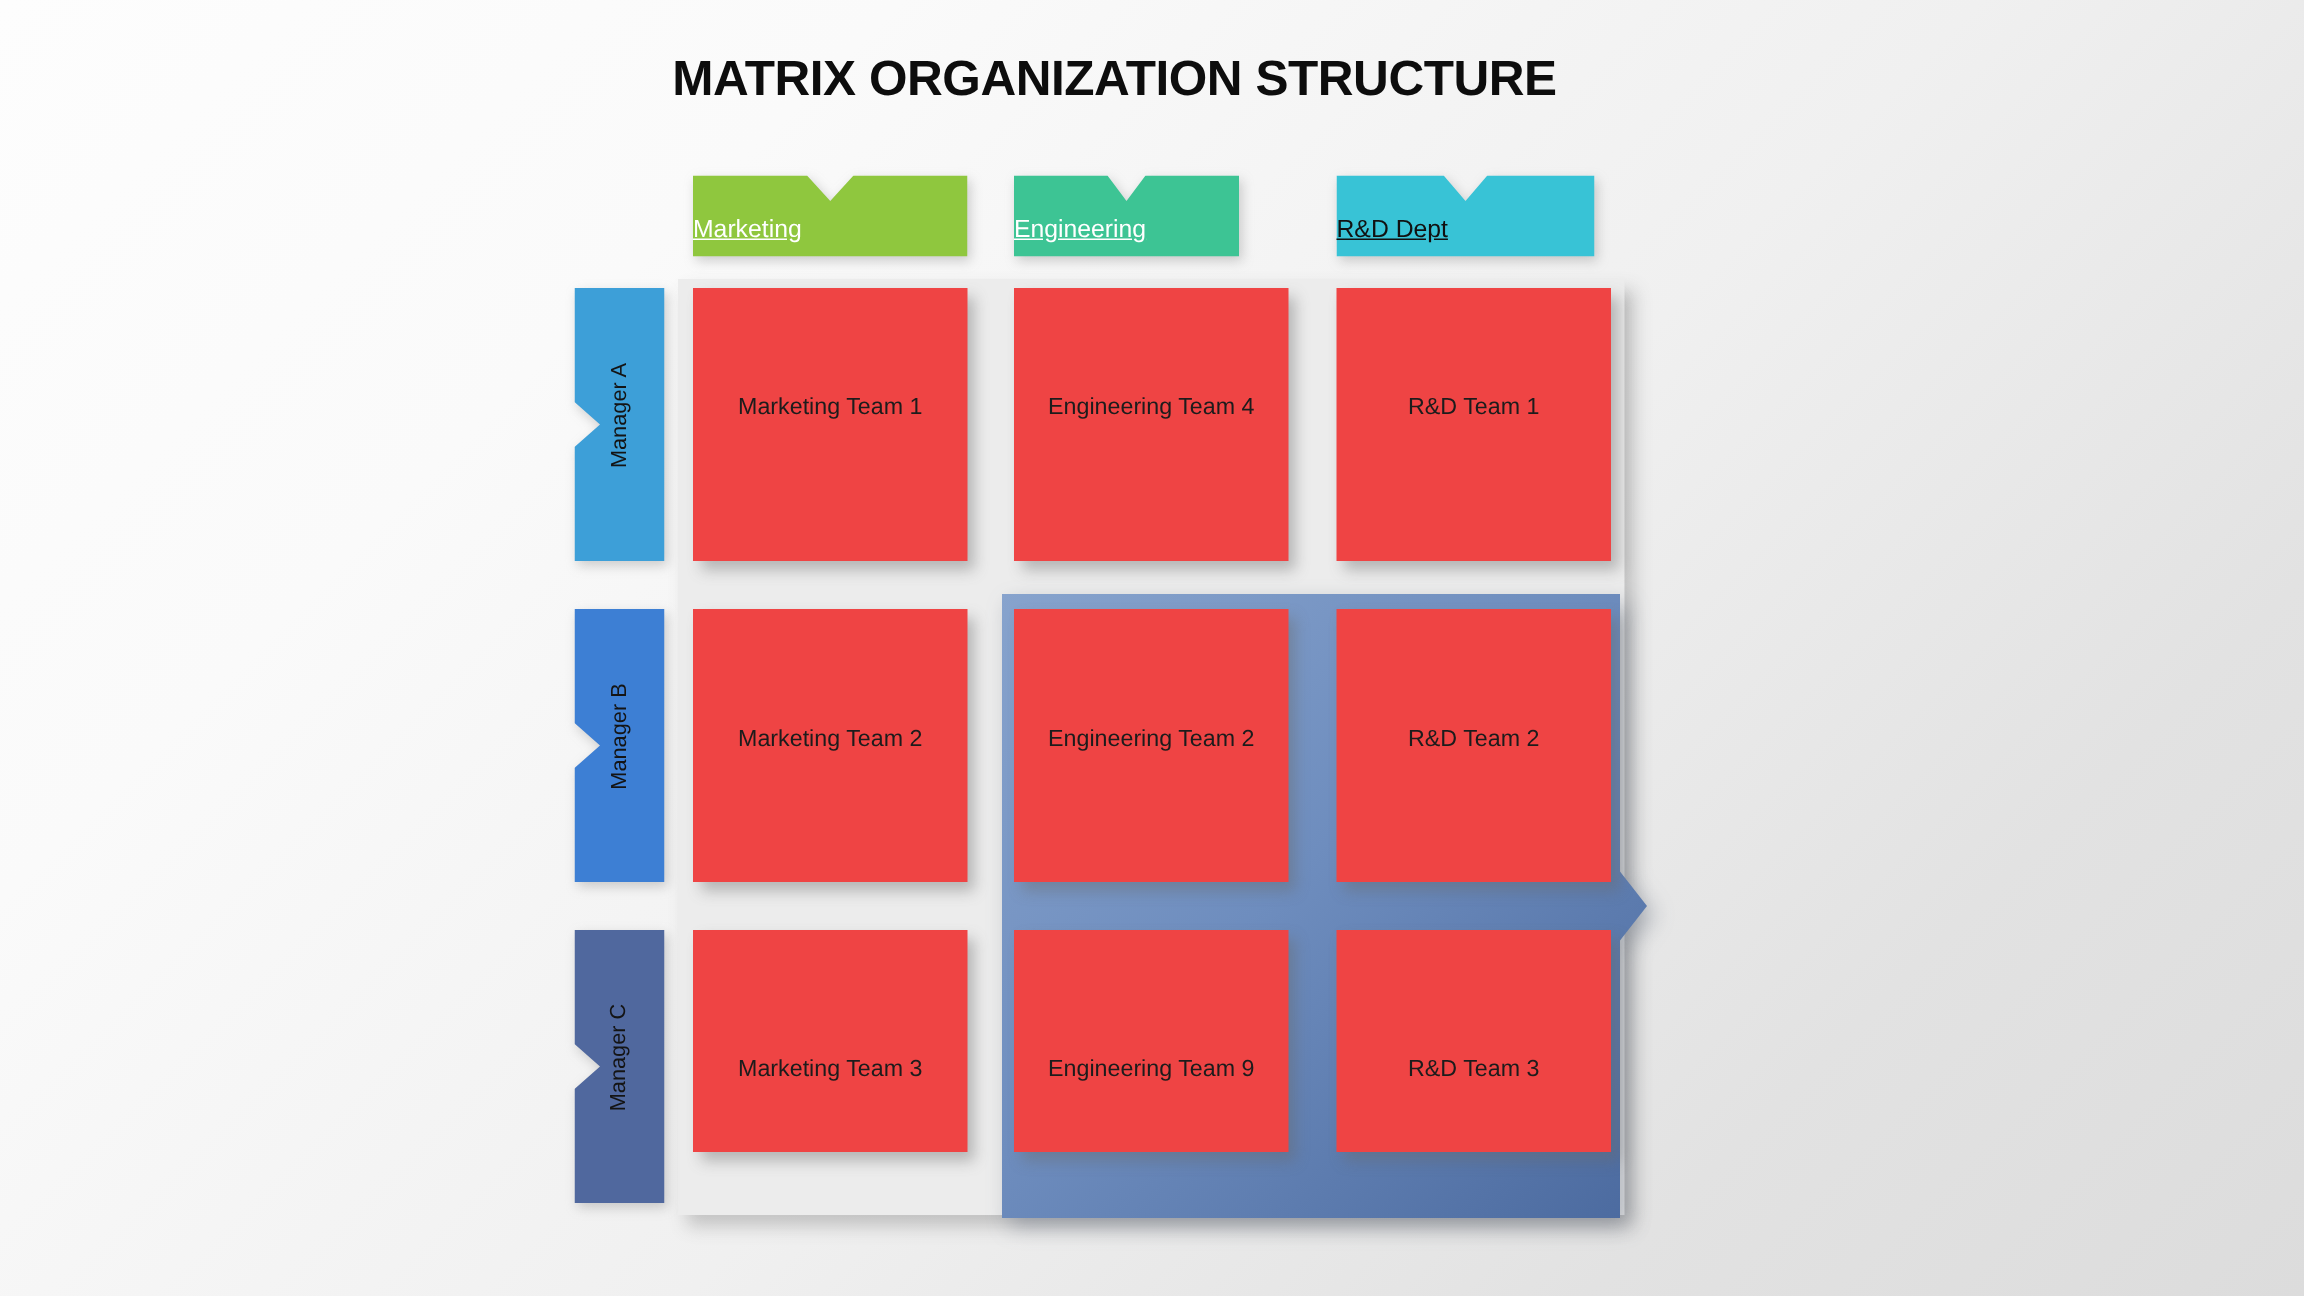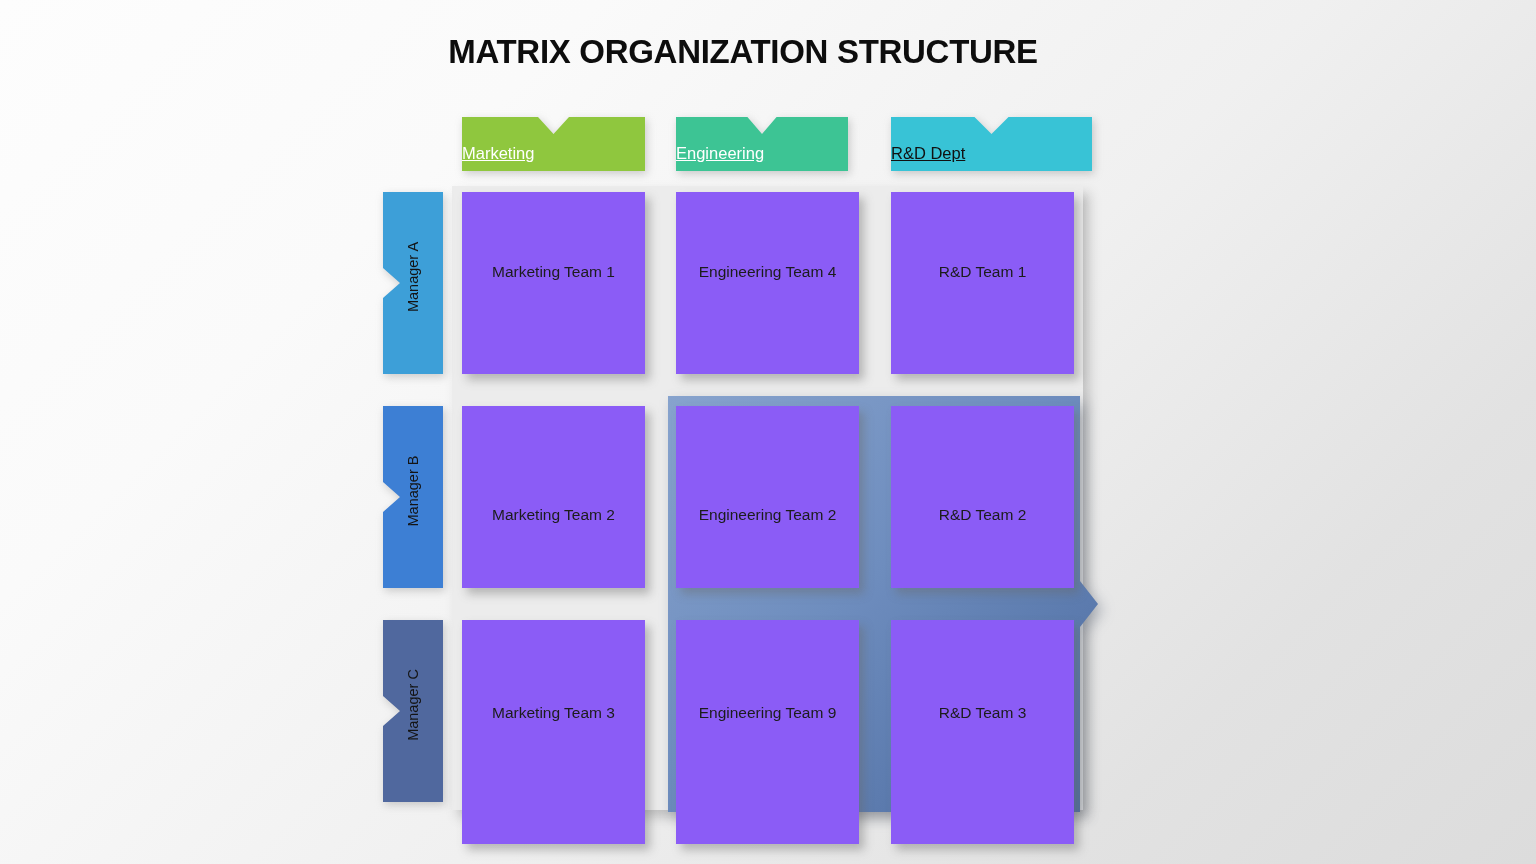--- a/index.html
+++ b/index.html
@@ -56,22 +56,22 @@
     text-decoration: underline;
   }
   .col-header .chlabel { position:relative; z-index:2; }
   .col-header .chshape {
     position:absolute; left:0; top:0; width:100%; height:100%;
     z-index:1;
   }
   .col-header .chshape svg { display:block; width:100%; height:100%; }
 
   #col-marketing  { left:462px; width:183px; }
-  #col-engineering{ left:676px; width:172px; }
-  #col-rnd        { left:891px; width:201px; color:#111111; }
+  #col-engineering{ left:676px; width:150px; }
+  #col-rnd        { left:891px; width:172px; color:#111111; }
 
   
   .row-header {
     position:absolute;
     left:383px;
     width:60px;
     filter: drop-shadow(2px 3px 4px rgba(120,120,120,0.35));
   }
   .row-header .rhshape { position:absolute; left:0; top:0; width:100%; height:100%; z-index:1; }
   .row-header .rhshape svg { display:block; width:100%; height:100%; }
@@ -88,42 +88,42 @@
     display:inline-block;
     padding-left:12px;
   }
   #row-a { top:192px; height:182px; }
   #row-b { top:406px; height:182px; }
   #row-c { top:620px; height:182px; }
 
   
   .team-card {
     position:absolute;
-    background:#8b5cf6;
+    background:#ef4444;
     box-shadow: 5px 6px 9px rgba(105,105,105,0.42);
     display:flex;
     align-items:flex-start;
     justify-content:center;
   }
   .team-card .cardtext {
     font-size:15.5px;
     color:#1c1c1c;
     white-space:nowrap;
     margin-top:0;
   }
   
   .cc1 { left:462px; width:183px; }
   .cc2 { left:676px; width:183px; }
   .cc3 { left:891px; width:183px; }
   
   .rr1 { top:192px; height:182px; }
   .rr2 { top:406px; height:182px; }
-  .rr3 { top:620px; height:224px; }
+  .rr3 { top:620px; height:148px; }
   .rr1 .cardtext { padding-top:71px; }
-  .rr2 .cardtext { padding-top:100px; }
+  .rr2 .cardtext { padding-top:78px; }
   .rr3 .cardtext { padding-top:84px; }
 </style>
 </head>
 <body>
 
 <div id="slide-title">MATRIX ORGANIZATION STRUCTURE</div>
 
 <div id="grid-panel"></div>
 
 <div id="highlight-arrow">

